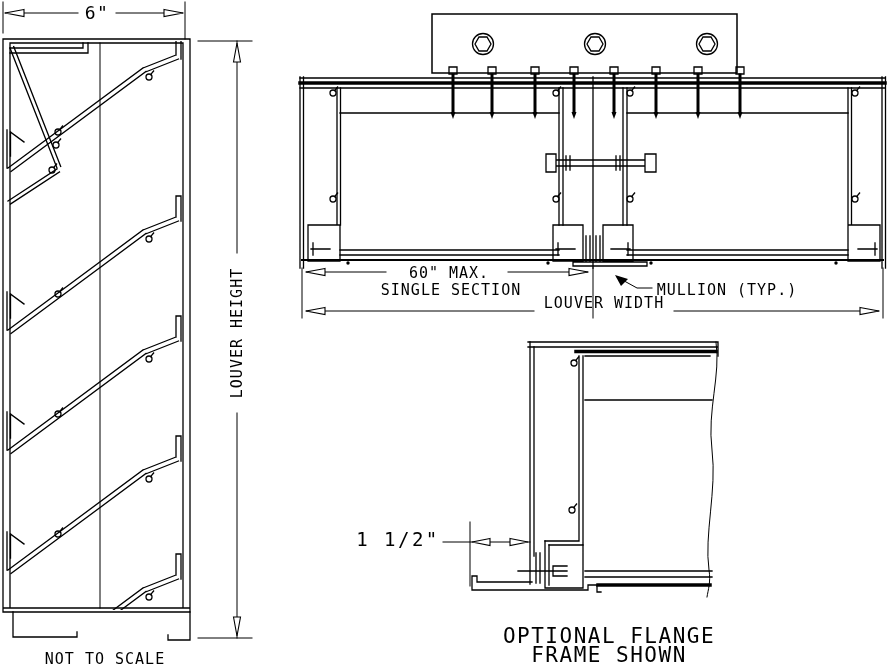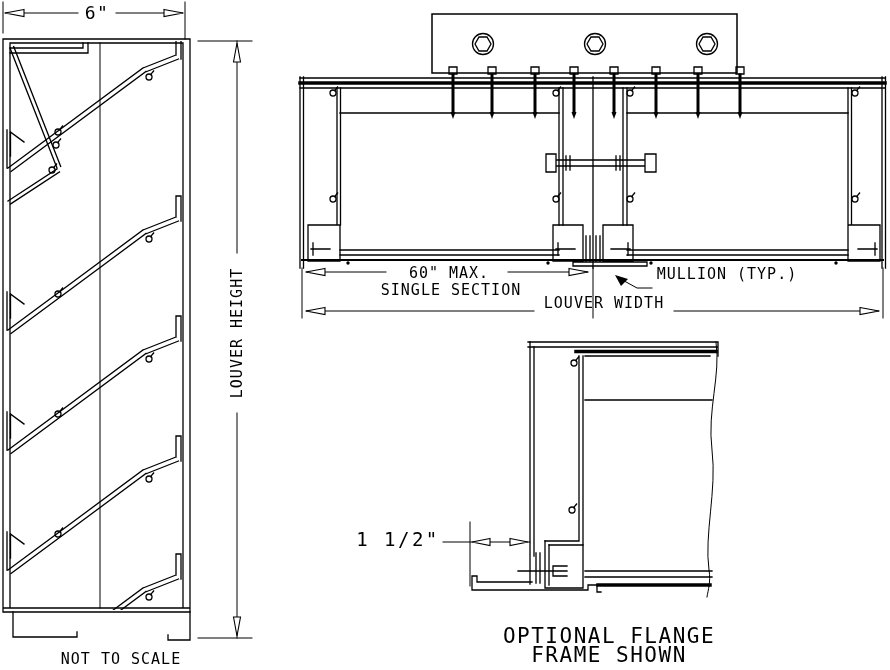--- a/index.html
+++ b/index.html
@@ -178,25 +178,25 @@
   </svg>
 
   <div class="label lg" style="left:97px;top:13px;">6"</div>
 
   <div class="label rot" style="left:237px;top:333px;">LOUVER HEIGHT</div>
 
   <div class="label" style="left:449px;top:273px;">60" MAX.</div>
 
   <div class="label" style="left:451px;top:290px;">SINGLE SECTION</div>
 
-  <div class="label" style="left:727px;top:274px;text-align:center;">MULLION (TYP.)</div>
+  <div class="label" style="left:727px;top:290px;text-align:center;">MULLION (TYP.)</div>
 
   <div class="label" style="left:604px;top:303px;">LOUVER WIDTH</div>
 
   <div class="label dim15" style="left:398px;top:539px;">1 1/2"</div>
 
   <div class="label caption" style="left:609px;top:655px;">FRAME SHOWN</div>
 
   <div class="label caption" style="left:609px;top:636px;">OPTIONAL FLANGE</div>
 
-  <div class="label" style="left:116px;top:659px;padding-left:10px;">NOT TO SCALE</div>
+  <div class="label" style="left:100px;top:659px;padding-left:10px;">NOT TO SCALE</div>
 
 </div>
 
 </body></html>

